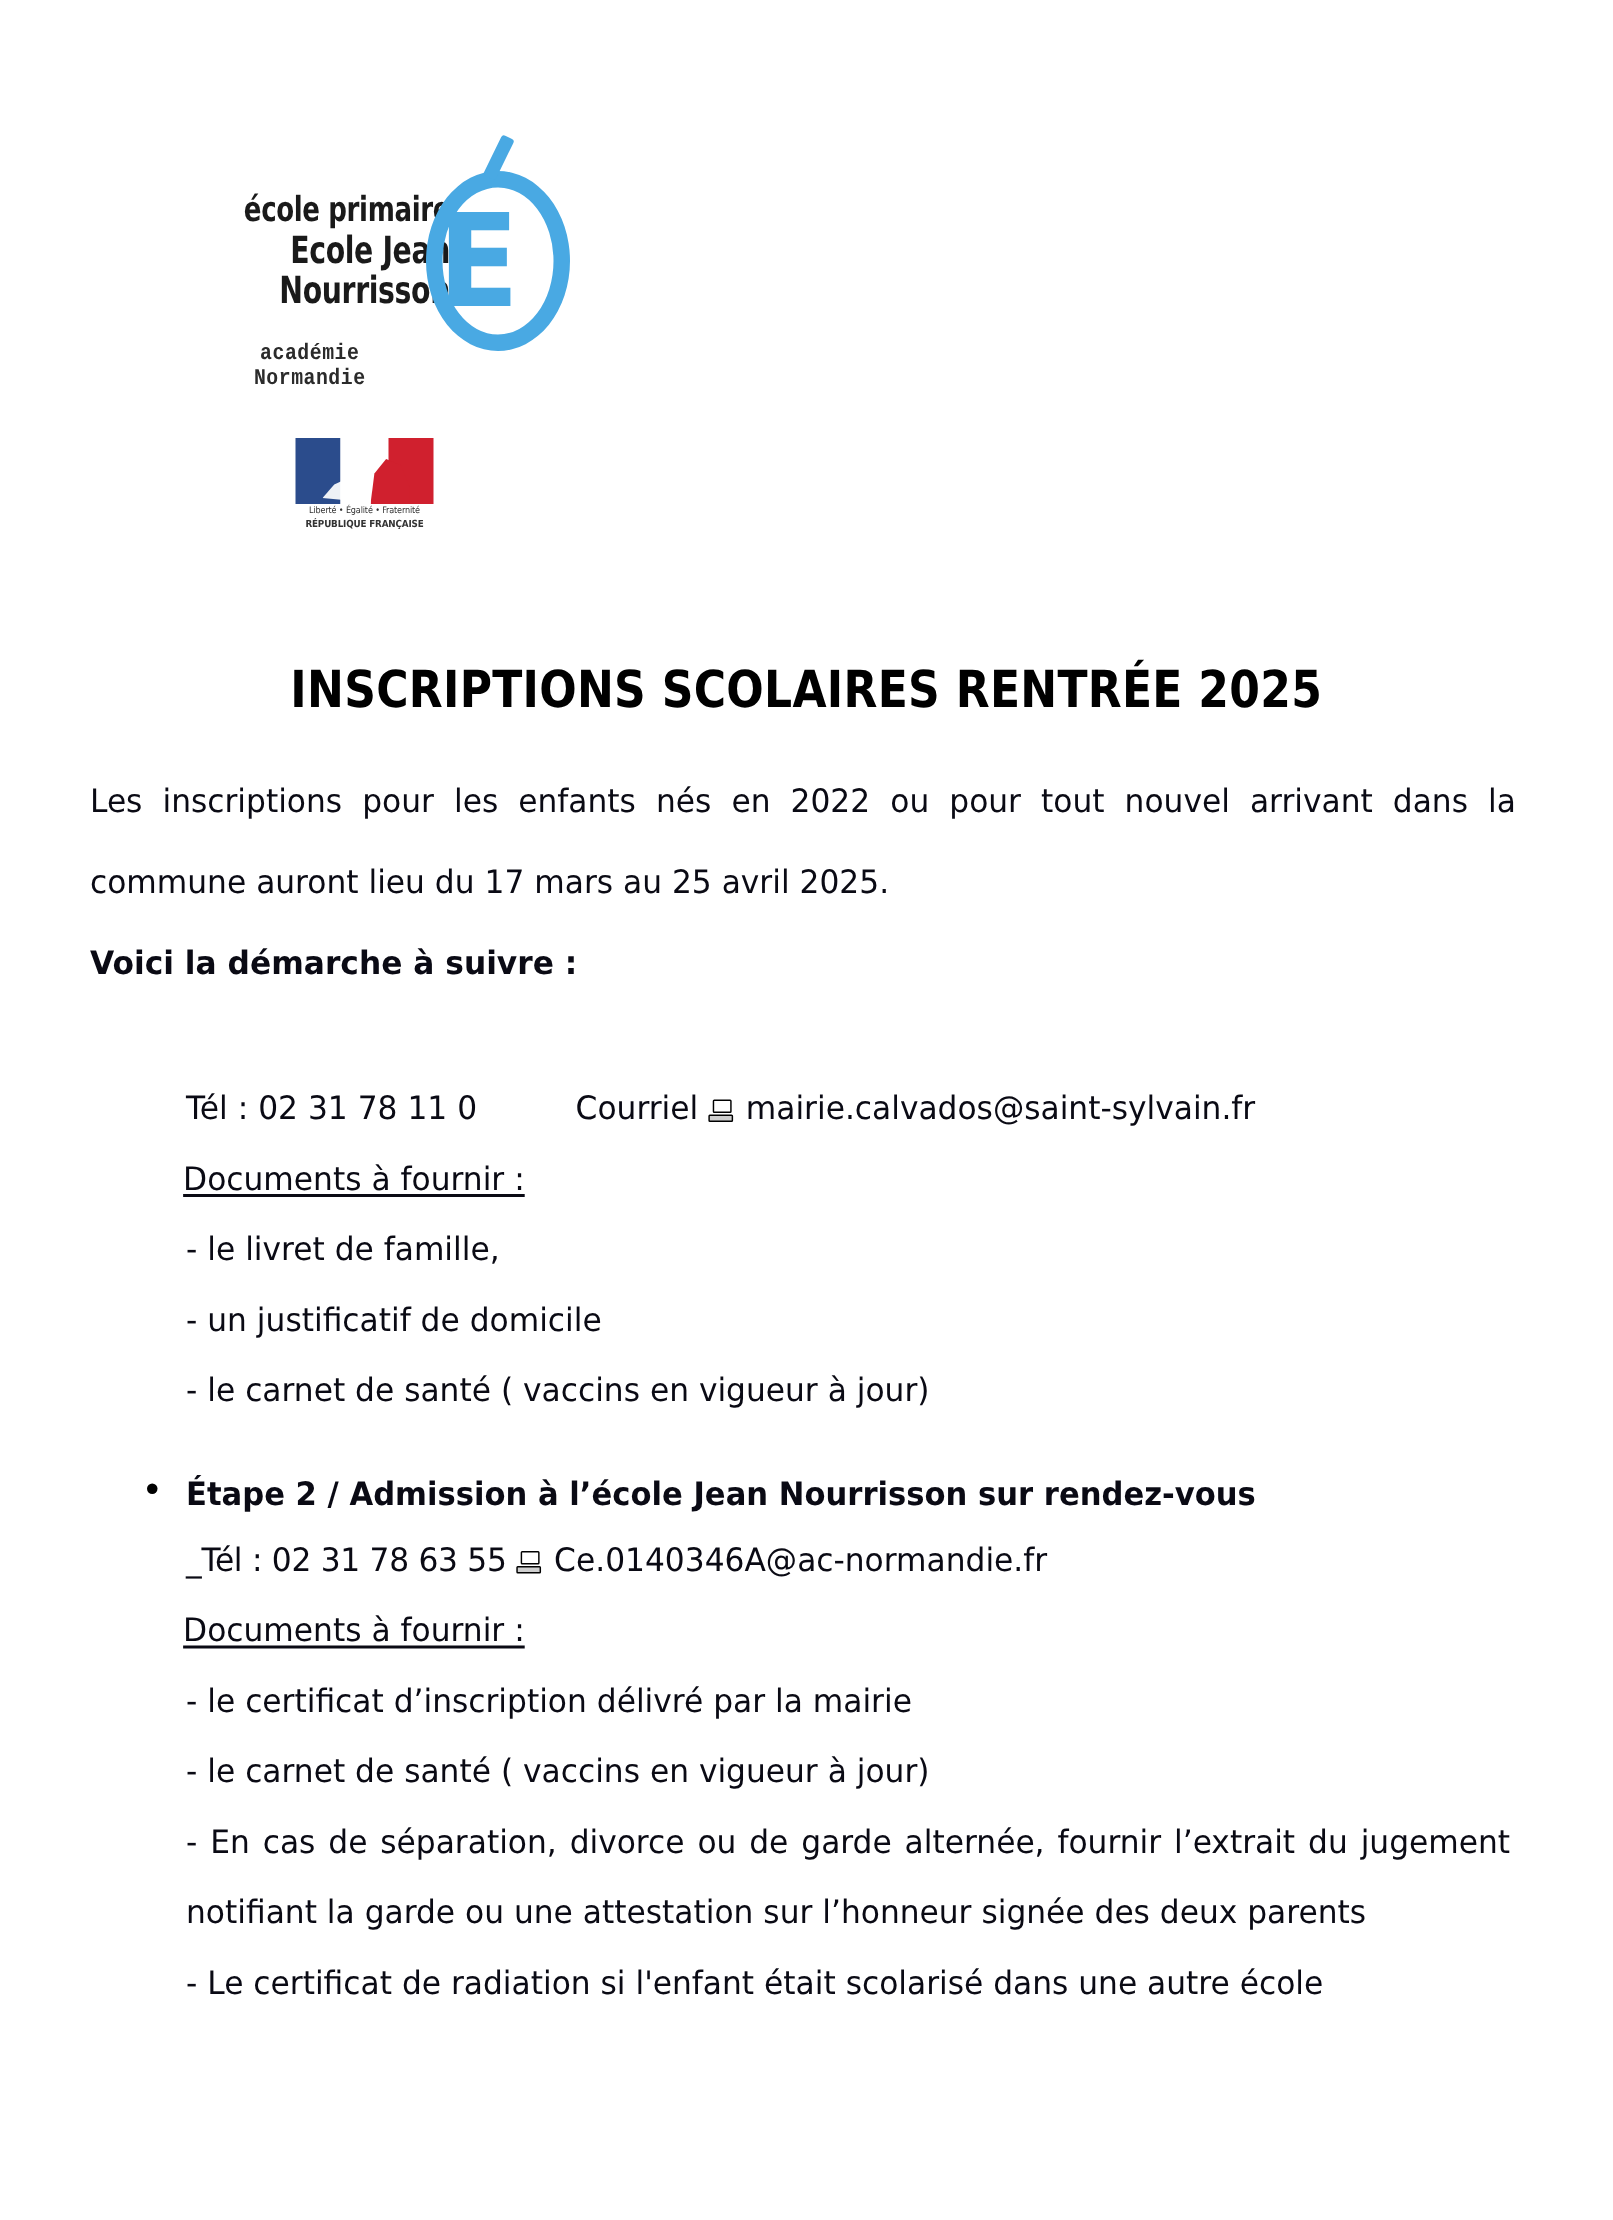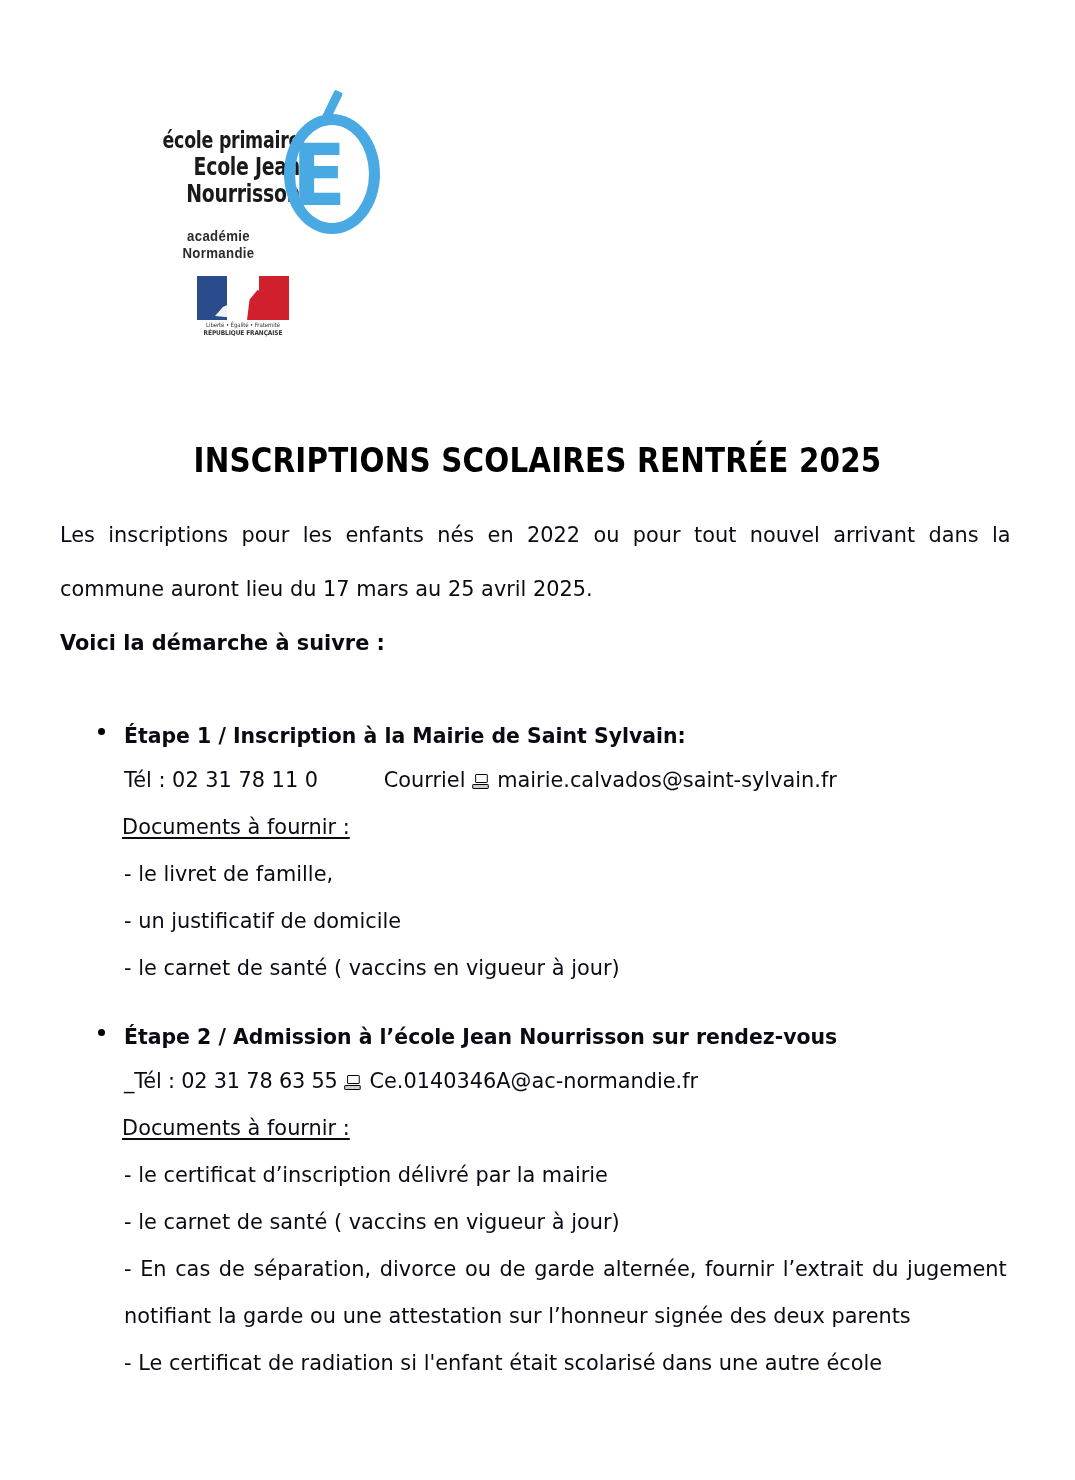--- a/index.html
+++ b/index.html
@@ -96,37 +96,37 @@
     left: 52px;
     top: 2px;
     width: 9px;
     height: 30px;
     background: #49a9e3;
     transform: rotate(26deg);
     border-radius: 2px;
   }
   .academie {
     position: absolute;
-    left: 16px;
+    left: 4px;
     top: 140px;
     width: 285px;
     text-align: center;
-    font-family: Liberation Sans, sans-serif;
+    font-family: Liberation Mono, monospace;
     font-size: 15px;
     font-weight: 700;
     line-height: 1.12;
     color: #2b2b2b;
     letter-spacing: 0.4px;
   }
   .academie span { display: block; transform: scaleX(0.88); }
 
   .marianne {
     position: absolute;
     left: 137px;
-    top: 188px;
+    top: 204px;
     width: 116px;
     height: 62px;
   }
   .marianne-flag {
     position: absolute;
     left: 0;
     top: 0;
     width: 92px;
     height: 44px;
     display: flex;
@@ -350,24 +350,20 @@
   <div class="doc-title">INSCRIPTIONS SCOLAIRES RENTRÉE 2025</div>
 
   <div class="body-wrap">
 
     <div class="para">Les inscriptions pour les enfants nés en 2022 ou pour tout nouvel arrivant dans la commune auront lieu du 17 mars au 25 avril 2025.</div>
 
     <div class="para bold nojust">Voici la démarche à suivre  :</div>
 
     <div class="gap-lg"></div>
 
-    <div class="bullet-item">
-      <span class="bullet-dot"></span>
-      <div class="step-head">Étape 1 / Inscription à la  Mairie de Saint Sylvain:</div>
-    </div>
 
     <div class="sub-line">
       <span>Tél : 02 31 78 11 0</span>
       <span class="spacer"></span>
       <span>Courriel</span>
       <span class="mail-glyph">
         <span class="scr"></span>
         <span class="base"></span>
       </span>
       <span>mairie.calvados@saint-sylvain.fr</span>

